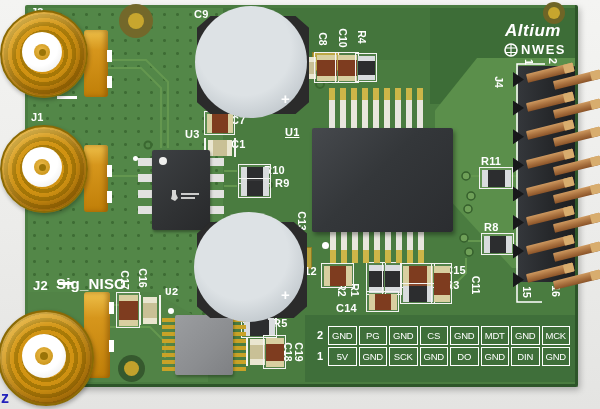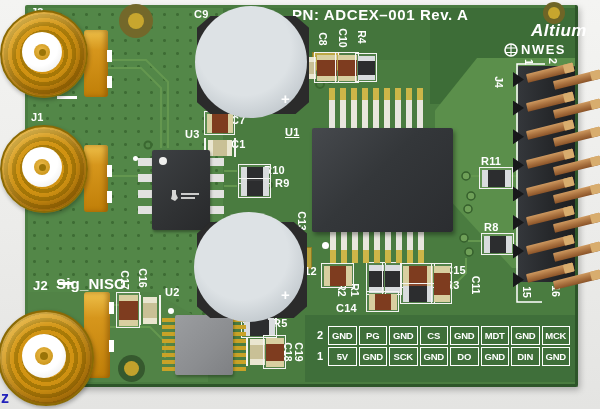--- a/index.html
+++ b/index.html
@@ -42,21 +42,21 @@
     clip-path:polygon(12% 0,88% 0,100% 12%,100% 88%,88% 100%,12% 100%,0 88%,0 12%);}
   .ecap-top{position:absolute;border-radius:50%;z-index:6;
     background:radial-gradient(circle at 44% 38%,#dde2e5 0 50%,#c2c9ce 78%,#a8afb4 100%);}
   .ecap-plus{position:absolute;color:#fff;font-weight:700;font-size:15px;z-index:7;}
   .hpin{position:absolute;width:48px;height:9px;z-index:8;transform-origin:0 50%;
     background:linear-gradient(180deg,#cf9a60 0,#a9713f 55%,#8a5328 100%);border-radius:1px;}
   .hpin::after{content:"";position:absolute;right:0;top:0;width:10px;height:9px;background:#d8ad6e;border-radius:1px;}
   .notch{position:absolute;width:11px;height:15px;background:#17181a;z-index:7;
     clip-path:polygon(0 0,100% 50%,0 100%);}
   .ptable{position:absolute;display:grid;grid-template-columns:repeat(8,28.5px);grid-auto-rows:19px;gap:2px;z-index:4;}
-  .pcell{border:1.5px solid #fff;color:#fff;font-weight:700;font-size:9.5px;
+  .pcell{border:1.5px solid #fff;color:#fff;font-weight:400;font-size:9.5px;
     display:flex;align-items:center;justify-content:center;letter-spacing:-0.2px;}
 </style>
 </head>
 <body>
 
 <div id="stage">
 
   <div id="board"></div>
 
   <div class="pour" style="left:28px;top:8px;width:195px;height:322px;background:#538748;
@@ -105,35 +105,34 @@
   </svg>
 
   <svg class="abs" width="600" height="409" style="left:0;top:0;z-index:3;">
     <path d="M545,64 H517 V302 H542" fill="none" stroke="#fff" stroke-width="1.5"></path>
   </svg>
 
   <div class="lbl" style="left:31px;top:6px;">J3</div>
   <div class="lbl" style="left:31px;top:111px;">J1</div>
   <div class="lbl" style="left:33px;top:278px;font-size:13px;">J2</div>
   <div class="lbl" style="left:56px;top:275px;font-size:15px;">Sig_NISO</div>
-  <div class="lbl" style="left:292px;top:6px;font-size:15px;letter-spacing:.6px;">PN: ADCEX–001 Rev. A</div>
   <div class="lbl" style="left:194px;top:8px;">C9</div>
   <div class="lbl" style="left:185px;top:128px;">U3</div>
   <div class="lbl" style="left:231px;top:114px;">C7</div>
   <div class="lbl" style="left:231px;top:138px;">C1</div>
   <div class="lbl" style="left:285px;top:126px;text-decoration:underline;">U1</div>
   <div class="lbl" style="left:264px;top:164px;">R10</div>
   <div class="lbl" style="left:275px;top:177px;">R9</div>
   <div class="lbl" style="left:296px;top:265px;">C12</div>
   <div class="lbl" style="left:336px;top:302px;">C14</div>
   <div class="lbl" style="left:445px;top:264px;">C15</div>
   <div class="lbl" style="left:445px;top:279px;">R3</div>
   <div class="lbl" style="left:481px;top:155px;">R11</div>
   <div class="lbl" style="left:484px;top:221px;">R8</div>
-  <div class="lbl" style="left:165px;top:286px;">U2</div>
+  <div class="lbl" style="left:165px;top:286px;font-family:Liberation Mono, monospace;">U2</div>
   <div class="lbl" style="left:273px;top:305px;">R7</div>
   <div class="lbl" style="left:273px;top:317px;">R5</div>
 
   <div class="vlbl" style="left:303px;top:39px;">C2</div>
   <div class="vlbl" style="left:323px;top:39px;">C8</div>
   <div class="vlbl" style="left:343px;top:38px;">C10</div>
   <div class="vlbl" style="left:362px;top:37px;">R4</div>
   <div class="vlbl" style="left:302px;top:221px;">C13</div>
   <div class="vlbl" style="left:342px;top:290px;">R2</div>
   <div class="vlbl" style="left:355px;top:290px;">R1</div>
@@ -144,21 +143,21 @@
   <div class="vlbl" style="left:299px;top:352px;">C19</div>
   <div class="vlbl" style="left:499px;top:82px;">J4</div>
   <div class="vlbl" style="left:529px;top:62px;">1</div>
   <div class="vlbl" style="left:553px;top:61px;">2</div>
   <div class="vlbl" style="left:527px;top:292px;">15</div>
   <div class="vlbl" style="left:556px;top:291px;">16</div>
 
   <div class="dash" style="left:57px;top:96px;width:20px;height:2.5px;"></div>
   <div class="dash" style="left:58px;top:282px;width:14px;height:2.5px;"></div>
 
-  <div class="lbl" style="left:531px;top:21px;font-size:17px;font-style:italic;letter-spacing:.5px;">Altium</div>
+  <div class="lbl" style="left:505px;top:21px;font-size:17px;font-style:italic;letter-spacing:.5px;">Altium</div>
   <div class="abs" style="left:504px;top:42px;z-index:3;display:flex;align-items:center;gap:3px;">
     <svg width="14" height="14" viewBox="0 0 14 14">
       <circle cx="7" cy="7" r="6" fill="none" stroke="#fff" stroke-width="1.6"></circle>
       <path d="M7,1 V13 M1.5,5 H12.5 M2,9.5 H12" stroke="#fff" stroke-width="1.1" fill="none"></path>
     </svg>
     <span class="lbl" style="position:static;font-size:13px;letter-spacing:1.5px;">NWES</span>
   </div>
 
   <div class="hole-ring" style="left:119px;top:4px;width:34px;height:34px;background:#73682a;"></div>
   <div class="hole-core" style="left:128px;top:13px;width:16px;height:16px;background:#c7a62e;"></div>

